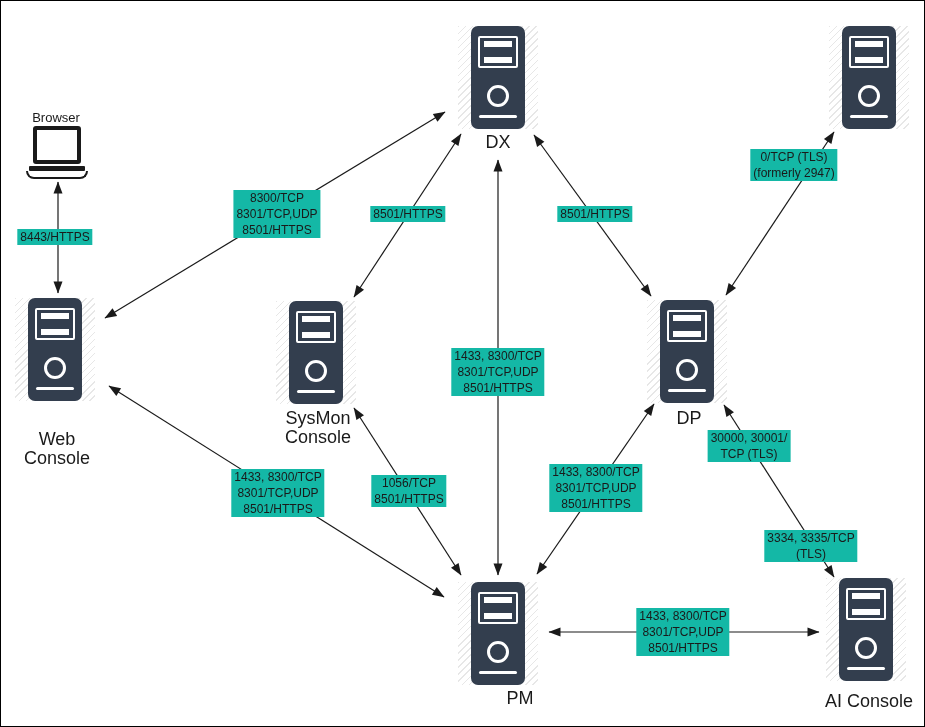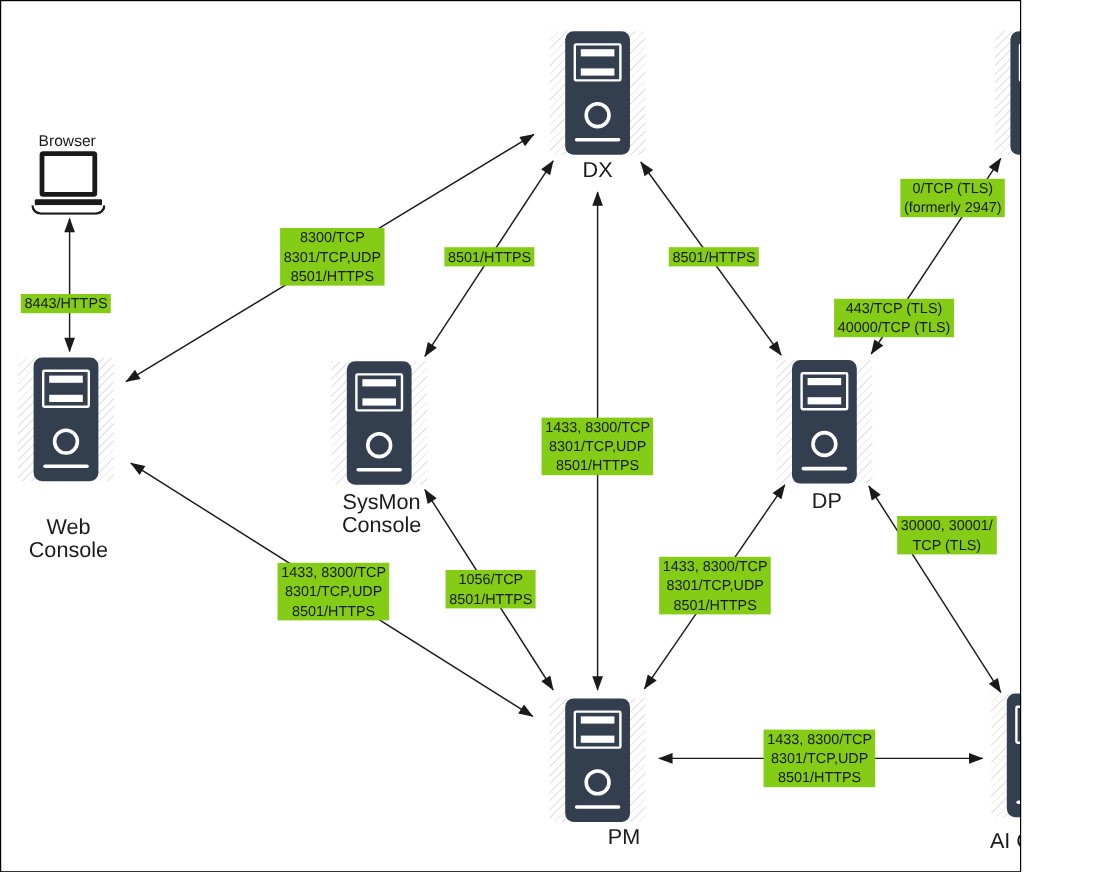--- a/index.html
+++ b/index.html
@@ -1,17 +1,17 @@
 <!DOCTYPE html>
 <html><head>
 <meta charset="utf-8">
 <style>
   html,body { margin:0; padding:0; background:#fff; }
   .canvas {
-    position:relative; width:851px; height:727px;
+    position:relative; width:925px; height:727px;
     border:1px solid #000; box-sizing:border-box;
     background:#fff; overflow:hidden;
     font-family:"Liberation Sans", sans-serif;
     color:#1a1a1a;
   }
   svg.edges { position:absolute; left:0; top:0; }
 
   
   .srv { position:absolute; width:80px; height:103px; }
   .hatch {
@@ -53,21 +53,21 @@
   .node-label {
     position:absolute; transform:translate(-50%,-50%);
     font-size:18px; line-height:19px; text-align:center; white-space:nowrap;
   }
   .node-label span { display:block; }
   .node-label.small { font-size:13px; }
   .node-label.lh23 { line-height:23px; }
   .edge-label {
     position:absolute; transform:translate(-50%,-50%);
     font-size:12px; line-height:16px; text-align:center; white-space:nowrap;
-    background:#84cc16; padding:0 3px;
+    background:#14b8a6; padding:0 3px;
   }
   .edge-label span { display:block; }
 </style>
 </head>
 <body>
 
 <div class="canvas">
 
   <svg class="edges" width="925" height="727" viewBox="0 0 925 727">
     <defs>
@@ -196,21 +196,21 @@
     <span>SysMon</span>
     <span>Console</span>
   </div>
 
   <div class="node-label" style="left:688px; top:417px;">DP</div>
 
   <div class="node-label" style="left:497px; top:697px;margin-left:22px;">PM</div>
 
   <div class="node-label" style="left:868px; top:700px;">AI Console</div>
 
-  <div class="edge-label" style="left:54px; top:236px;margin-top:16px;">
+  <div class="edge-label" style="left:54px; top:236px;">
     <span>8443/HTTPS</span>
   </div>
 
   <div class="edge-label" style="left:276px; top:213px;text-align:center;">
     <span>8300/TCP</span>
     <span>8301/TCP,UDP</span>
     <span>8501/HTTPS</span>
   </div>
 
   <div class="edge-label" style="left:407px; top:213px;">
@@ -225,47 +225,47 @@
     <span>1433, 8300/TCP</span>
     <span>8301/TCP,UDP</span>
     <span>8501/HTTPS</span>
   </div>
 
   <div class="edge-label" style="left:793px; top:164px;">
     <span>0/TCP (TLS)</span>
     <span>(formerly 2947)</span>
   </div>
 
-  <div class="edge-label" style="left:744px; top:264px;">
-    <span>443/TCP (TLS)</span>
-    <span>40000/TCP (TLS)</span>
-  </div>
 
   <div class="edge-label" style="left:277px; top:492px;">
     <span>1433, 8300/TCP</span>
     <span>8301/TCP,UDP</span>
     <span>8501/HTTPS</span>
   </div>
 
   <div class="edge-label" style="left:408px; top:490px;">
     <span>1056/TCP</span>
     <span>8501/HTTPS</span>
   </div>
 
   <div class="edge-label" style="left:595px; top:487px;">
     <span>1433, 8300/TCP</span>
     <span>8301/TCP,UDP</span>
     <span>8501/HTTPS</span>
   </div>
 
-  <div class="edge-label" style="left:748px; top:445px;margin-left:40px;">
+  <div class="edge-label" style="left:748px; top:445px;">
     <span>30000, 30001/</span>
     <span>TCP (TLS)</span>
   </div>
 
+  <div class="edge-label" style="left:810px; top:545px;">
+    <span>3334, 3335/TCP</span>
+    <span>(TLS)</span>
+  </div>
 
   <div class="edge-label" style="left:682px; top:631px;">
     <span>1433, 8300/TCP</span>
     <span>8301/TCP,UDP</span>
     <span>8501/HTTPS</span>
   </div>
 
 </div>
 
 </body></html>

